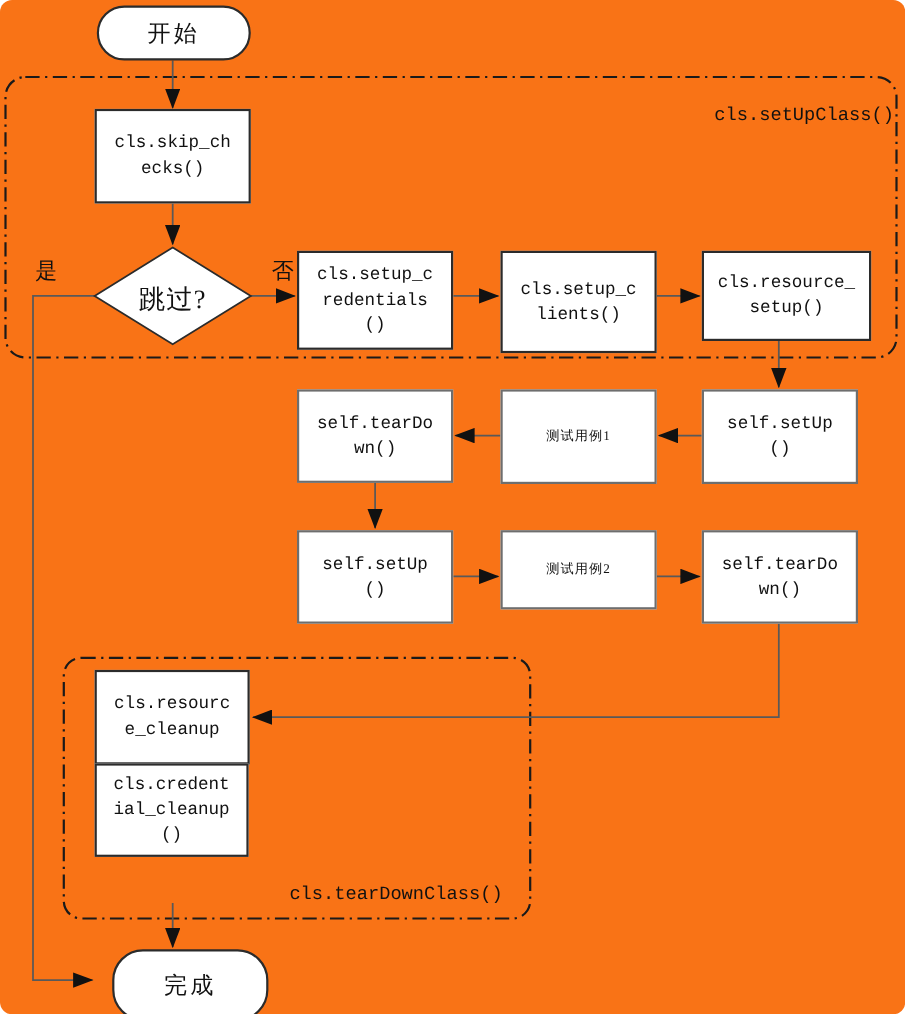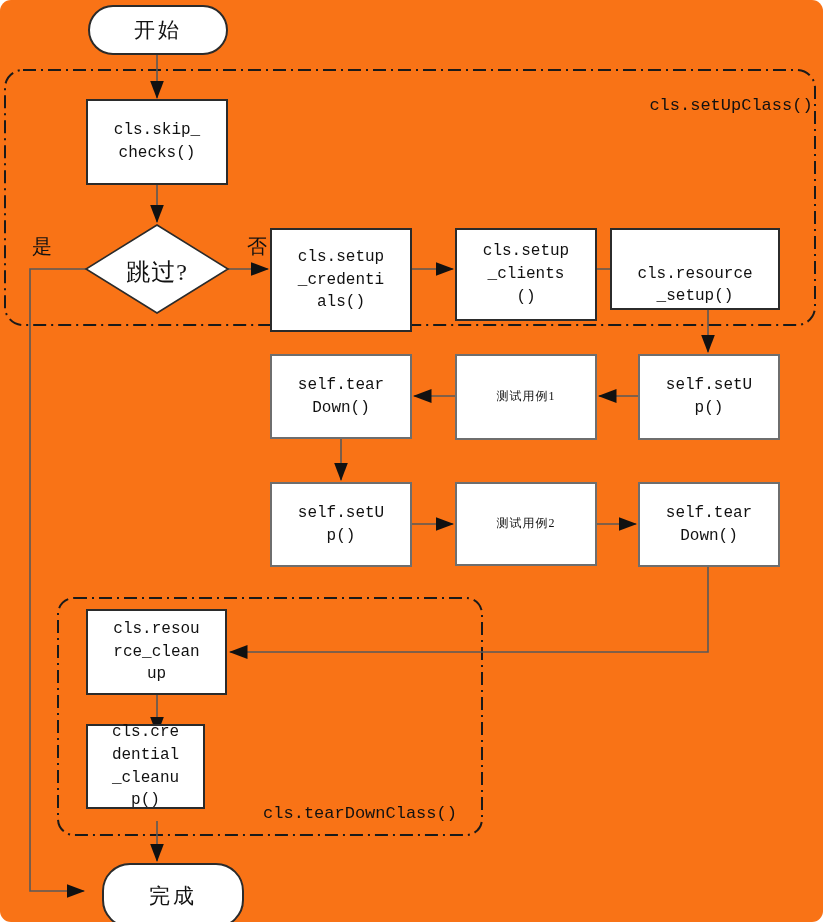--- a/index.html
+++ b/index.html
@@ -23,21 +23,21 @@
     background: #ffffff;
     border: 2px solid #6e6e6e;
     display: flex;
     align-items: center;
     justify-content: center;
     text-align: center;
     font-family: "Liberation Mono", "DejaVu Sans Mono", monospace;
     font-size: 16px;
     line-height: 1.42;
     word-break: break-all;
-    padding: 0 22px;
+    padding: 0 12px;
     color: #111;
   }
   .node.dark { border-color: #2b2b2b; }
   .node.cjk {
     font-family: "Liberation Serif", "DejaVu Serif", serif;
     font-size: 12px;
     letter-spacing: 1px;
     word-break: normal;
   }
   .terminal {
@@ -124,50 +124,50 @@
   <div class="group-title" style="left:263px; top:788px; width:194px;margin-top:16px;">cls.tearDownClass()</div>
 
   <div class="decision-text">跳过?</div>
   <div class="branch-label" style="left:32px; top:233px;">是</div>
   <div class="branch-label" style="left:247px; top:233px;">否</div>
 
   <div class="node dark" style="left:86px; top:99px; width:142px; height:86px;">
     <span>cls.skip_checks()</span>
   </div>
 
-  <div class="node dark" style="left:270px; top:228px; width:142px; height:104px;">
+  <div class="node dark" style="left:270px; top:228px; width:142px; height:90px;">
     <span>cls.setup_credentials()</span>
   </div>
   <div class="node dark" style="left:455px; top:228px; width:142px; height:93px;">
     <span>cls.setup_clients()</span>
   </div>
-  <div class="node dark" style="left:610px; top:228px; width:170px; height:82px;align-items:flex-end;">
+  <div class="node dark" style="left:638px; top:228px; width:154px; height:82px;">
     <span>cls.resource_setup()</span>
   </div>
 
   <div class="node" style="left:638px; top:354px; width:142px; height:86px;">
     <span>self.setUp()</span>
   </div>
   <div class="node cjk" style="left:455px; top:354px; width:142px; height:86px;">
     <span>测试用例1</span>
   </div>
   <div class="node" style="left:270px; top:354px; width:142px; height:85px;">
     <span>self.tearDown()</span>
   </div>
 
   <div class="node" style="left:270px; top:482px; width:142px; height:85px;">
     <span>self.setUp()</span>
   </div>
-  <div class="node cjk" style="left:455px; top:482px; width:142px; height:84px;">
+  <div class="node cjk" style="left:455px; top:482px; width:142px; height:72px;">
     <span>测试用例2</span>
   </div>
   <div class="node" style="left:638px; top:482px; width:142px; height:85px;">
     <span>self.tearDown()</span>
   </div>
 
   <div class="node dark" style="left:86px; top:609px; width:141px; height:86px;align-items:center;">
     <span>cls.resource_cleanup</span>
   </div>
-  <div class="node dark" style="left:86px; top:724px; width:119px; height:85px;">
+  <div class="node dark" style="left:86px; top:694px; width:140px; height:85px;">
     <span>cls.credential_cleanup()</span>
   </div>
 
 </div>
 
 </body></html>

